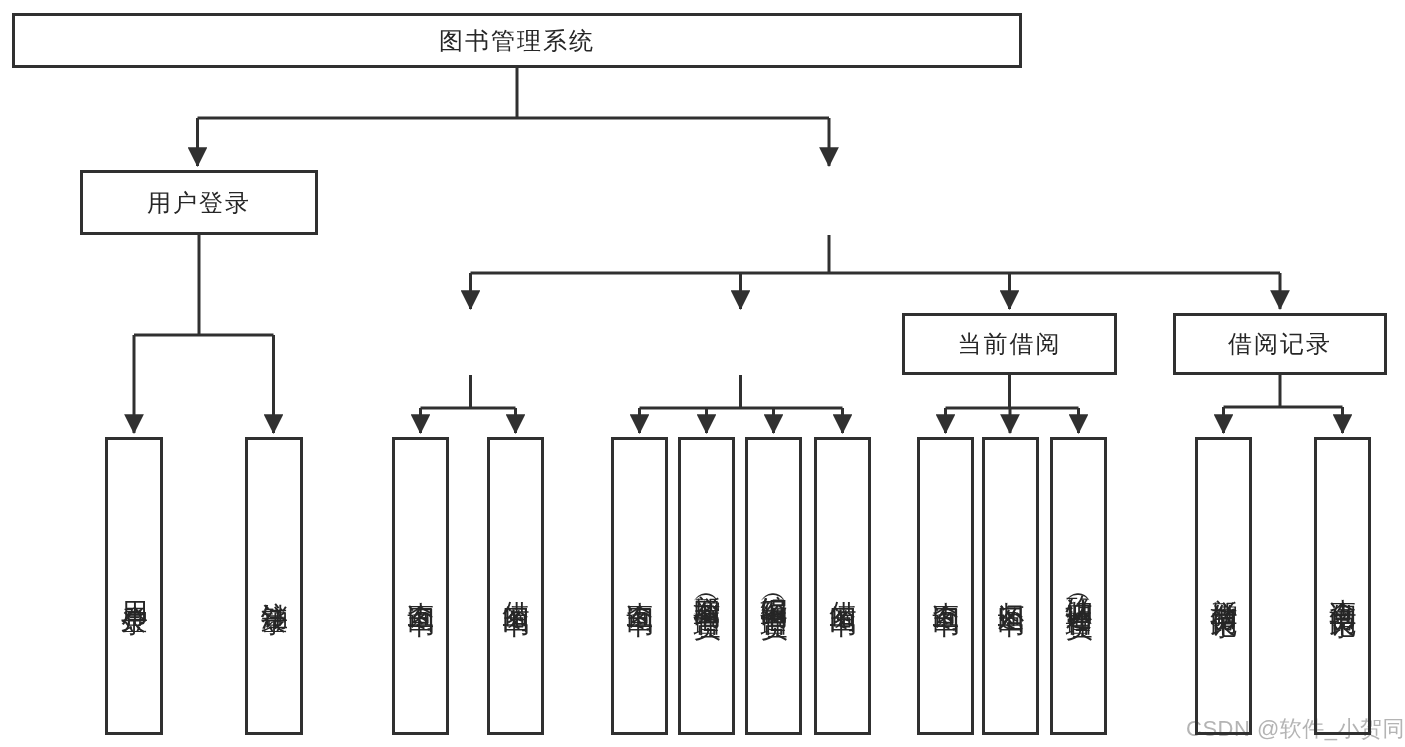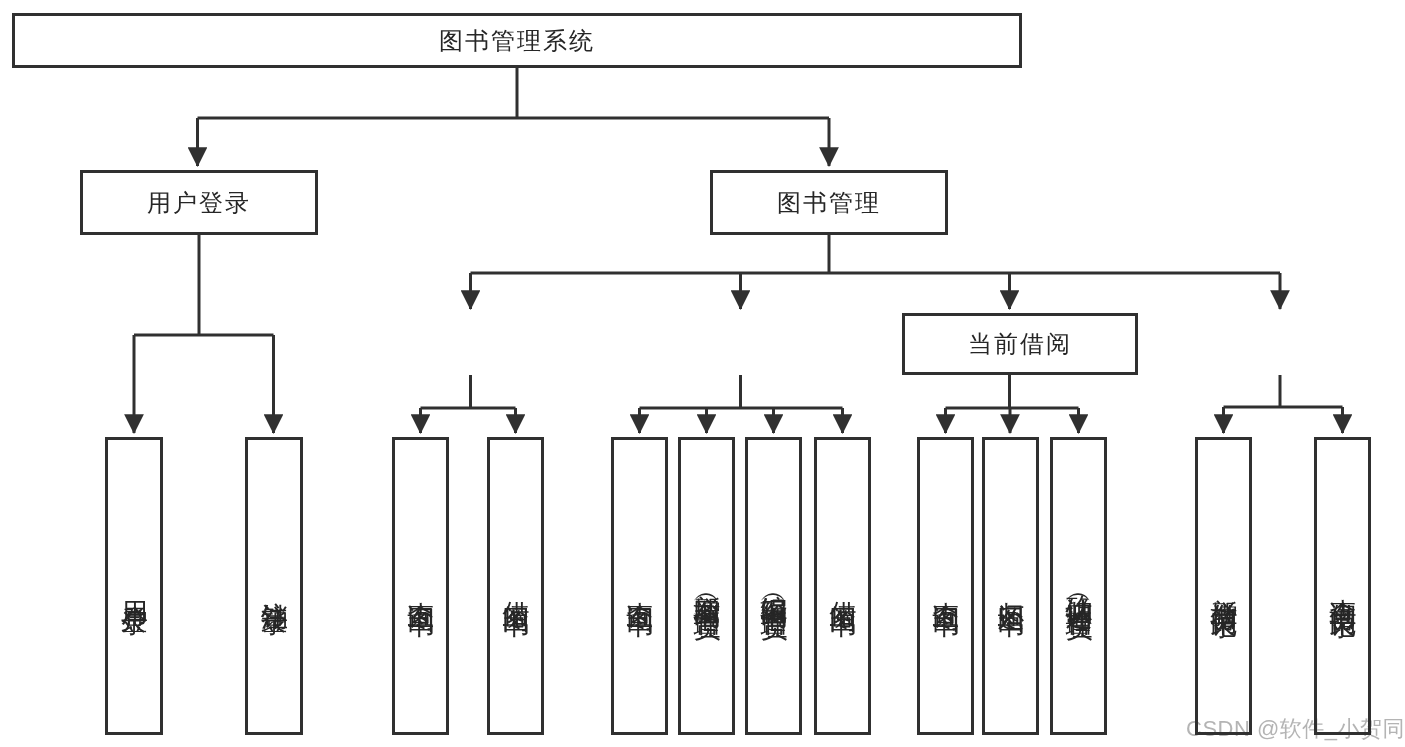--- a/index.html
+++ b/index.html
@@ -134,26 +134,26 @@
     </g>
   </svg>
 
   <div class="box" style="left:12px; top:13px; width:1010px; height:55px;">
     <span>图书管理系统</span>
   </div>
 
   <div class="box" style="left:80px; top:170px; width:238px; height:65px;">
     <span>用户登录</span>
   </div>
-  <div class="box" style="left:710px; top:170px; width:238px; height:65px;">
-    <span>图书管理</span>
-  </div>
-
-  <div class="box" style="left:902px; top:313px; width:236px; height:62px;text-align:right;">
+
+  <div class="box" style="left:902px; top:313px; width:215px; height:62px;text-align:right;">
     <span>当前借阅</span>
+  </div>
+  <div class="box" style="left:1173px; top:313px; width:214px; height:62px;">
+    <span>借阅记录</span>
   </div>
 
   <div class="vbox" style="left:105px; width:58px;">
     <span class="vtext">用户登录</span>
   </div>
   <div class="vbox" style="left:245px; width:58px;">
     <span class="vtext">注销登录</span>
   </div>
 
   <div class="vbox" style="left:392px; width:57px;">

